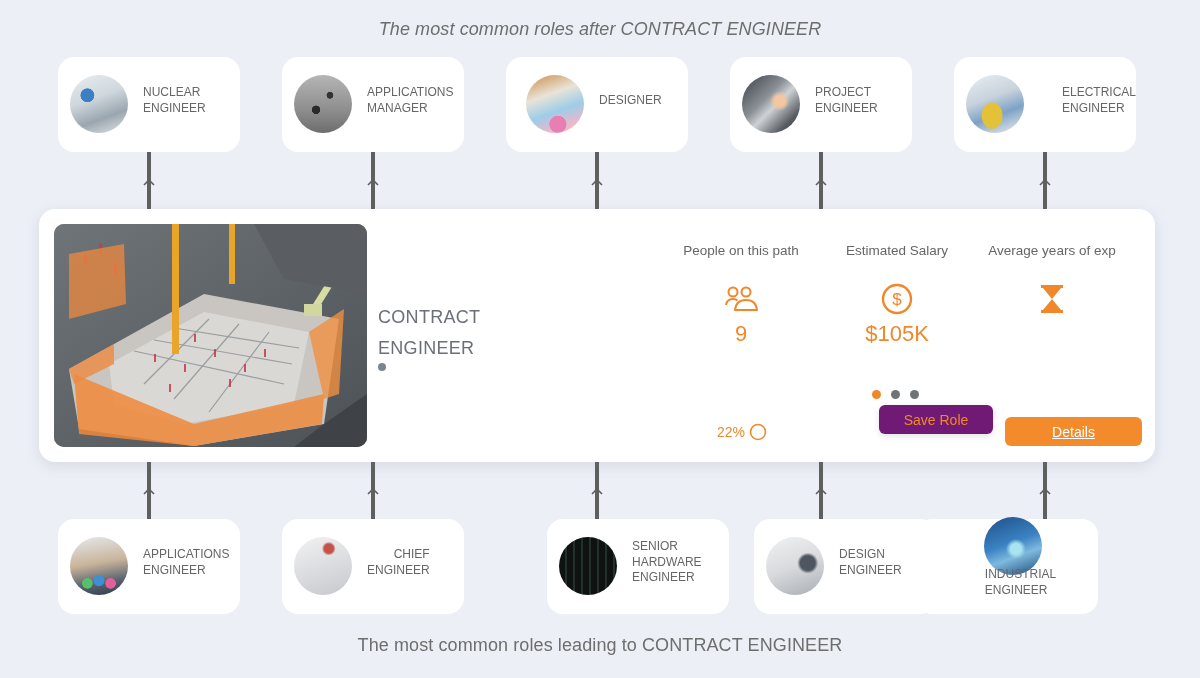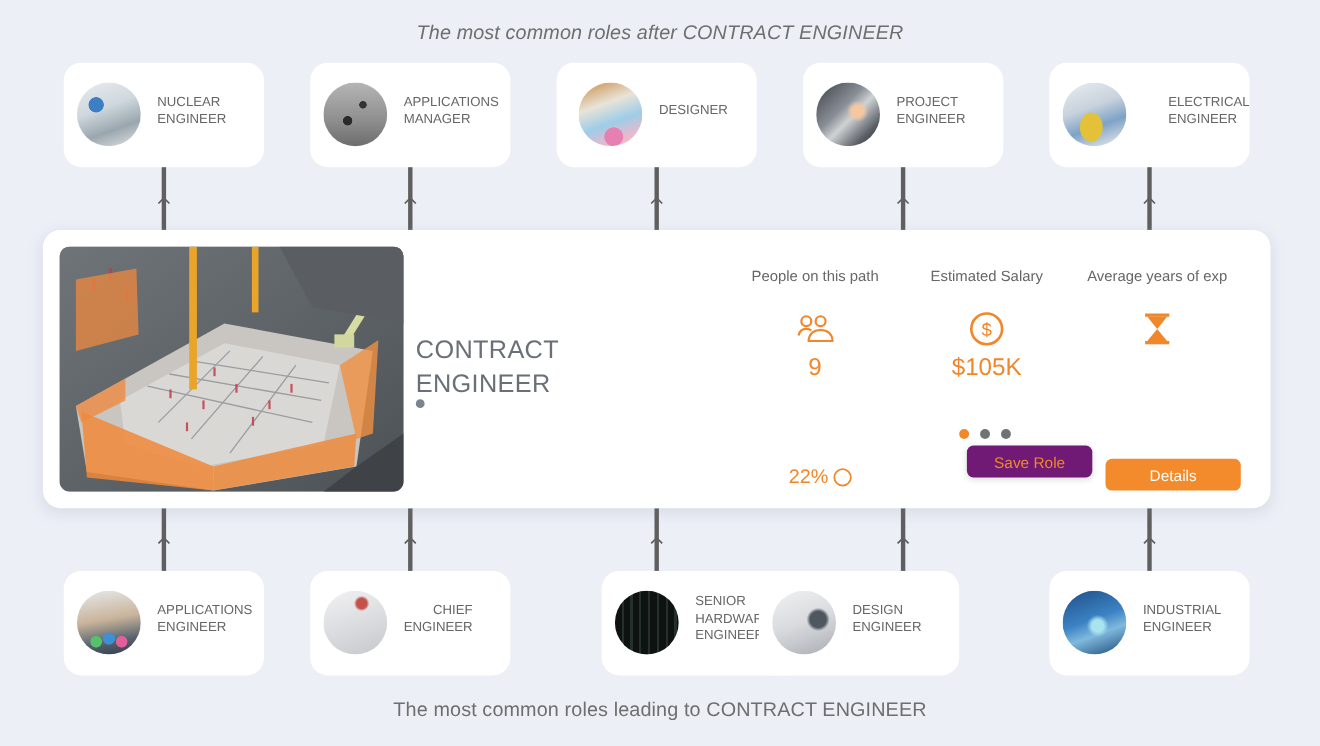--- a/index.html
+++ b/index.html
@@ -44,54 +44,54 @@
       box-shadow: 0 4px 14px rgba(120,130,150,0.18);
     }
     .hero-img {
       position: absolute; left: 15px; top: 15px; width: 313px; height: 223px;
       border-radius: 10px; overflow: hidden;
       background:
         linear-gradient(135deg, rgba(60,60,60,0.0) 0%, rgba(40,40,40,0.0) 100%),
         #8a8a8a;
     }
     .role-title {
-      position: absolute; left: 339px; top: 93px; font-size: 23px; line-height: 31px;
+      position: absolute; left: 339px; top: 93px; font-size: 18px; line-height: 31px;
       color: #6b7078; letter-spacing: 0.3px;
     }
     .title-dot {
       position: absolute; left: 339px; top: 154px; width: 8px; height: 8px;
       border-radius: 50%; background: #7a8591;
     }
     .stat {
       position: absolute; top: 34px; width: 150px; text-align: center;
     }
     .stat .stat-label { font-size: 13.5px; color: #666; height: 20px; }
     .stat .stat-icon { height: 32px; margin-top: 20px; display: flex; justify-content: center; align-items: center; }
     .stat .stat-value { font-size: 22px; color: #f0882b; margin-top: 6px; }
     .pager {
       position: absolute; left: 833px; top: 181px; display: flex; gap: 10px;
     }
     .pager span { width: 9px; height: 9px; border-radius: 50%; background: #6f7376; display: block; }
     .pager span.active { background: #f0882b; }
     .progress {
       position: absolute; left: 678px; top: 214px; display: flex; align-items: center; gap: 4px;
-      font-size: 18px; color: #f0882b;
+      font-size: 14px; color: #f0882b;
     }
     .btn-save {
       position: absolute; left: 840px; top: 196px; width: 114px; height: 29px;
       background: #701a75; border-radius: 6px; border: none;
       box-shadow: 0 2px 6px rgba(0,0,0,0.12);
       font-family: "Liberation Sans", sans-serif;
       color: #f0882b; font-size: 14px; cursor: pointer;
     }
     .btn-details {
-      position: absolute; left: 966px; top: 208px; width: 123px; height: 29px;
+      position: absolute; left: 966px; top: 208px; width: 137px; height: 29px;
       background: #f38a2b; border-radius: 6px; border: none;
       font-family: "Liberation Sans", sans-serif;
-      color: #fff; font-size: 14px; cursor: pointer;
+      color: #fff; font-size: 14px; cursor: pointer; text-decoration: underline;
     }
   </style>
 </head>
 <body>
 
 <div class="heading top">The most common roles after CONTRACT ENGINEER</div>
 
 <div class="role-card" style="left:58px; top:57px;">
   <div class="thumb" style="background: radial-gradient(circle at 30% 35%, #3c7fc4 0 12%, transparent 13%), linear-gradient(160deg,#e8ecef 0%,#cfd8de 40%,#9aa6ae 70%,#e3e6e8 100%);"></div>
   <div class="label">NUCLEAR<br>ENGINEER</div>
@@ -272,22 +272,22 @@
   <div class="label">APPLICATIONS<br>ENGINEER</div>
 </div>
 <div class="role-card" style="left:282px; top:519px;text-align:right;">
   <div class="thumb" style="background: radial-gradient(circle at 60% 20%, #c4524a 0 8%, transparent 12%), linear-gradient(160deg,#f2f2f3 0%,#dcdde0 50%,#c6c8cc 100%);"></div>
   <div class="label">CHIEF<br>ENGINEER</div>
 </div>
 <div class="role-card" style="left:506px; top:519px;margin-left:41px;">
   <div class="thumb" style="background: repeating-linear-gradient(90deg,#0e1210 0 6px,#24302a 6px 8px), #111;"></div>
   <div class="label">SENIOR<br>HARDWARE<br>ENGINEER</div>
 </div>
-<div class="role-card" style="left:690px; top:519px;">
+<div class="role-card" style="left:754px; top:519px;">
   <div class="thumb" style="background: radial-gradient(circle at 72% 45%, #4e5660 0 14%, transparent 20%), linear-gradient(160deg,#f0f1f2 0%,#d8dadd 50%,#a9aeb4 100%);"></div>
   <div class="label">DESIGN<br>ENGINEER</div>
 </div>
-<div class="role-card" style="left:954px; top:519px;">
+<div class="role-card" style="left:916px; top:519px;flex-direction:column;">
   <div class="thumb" style="background: radial-gradient(circle at 55% 55%, #a9e3ef 0 12%, transparent 22%), linear-gradient(160deg,#1f4f86 0%,#3b82c4 45%,#7fb9dd 65%,#1c4878 100%);"></div>
   <div class="label">INDUSTRIAL<br>ENGINEER</div>
 </div>
 
 <div class="heading bottom">The most common roles leading to CONTRACT ENGINEER</div>
 
 </body></html>

